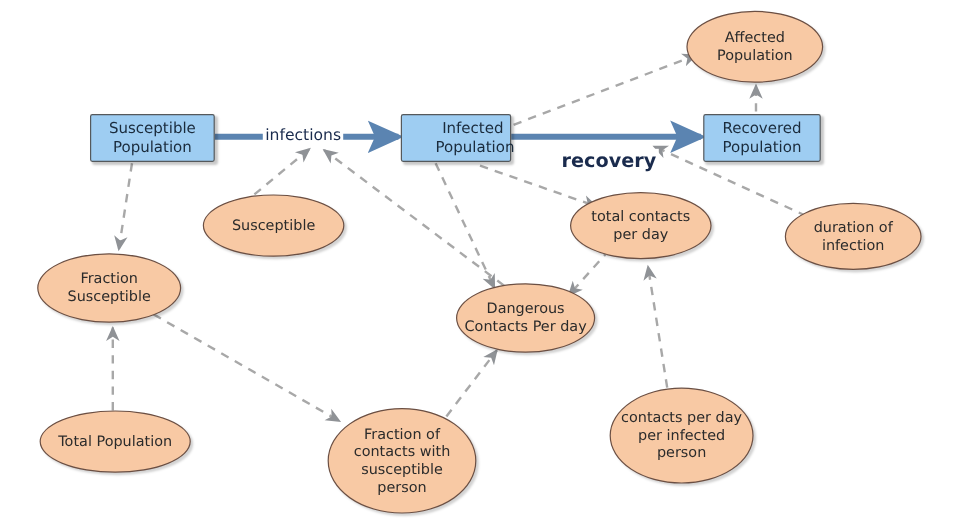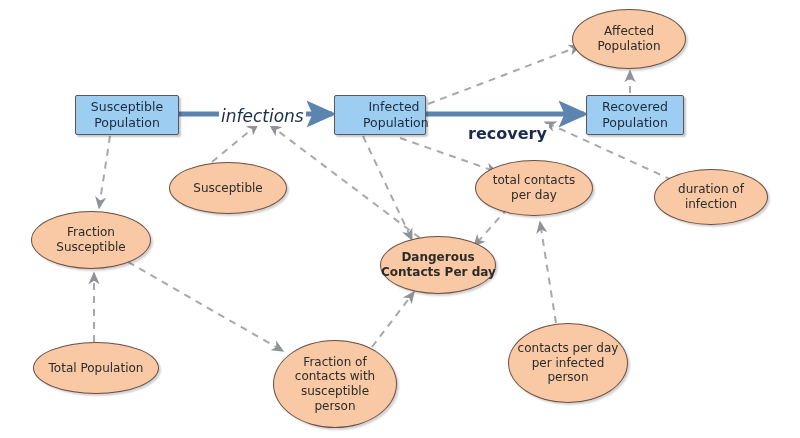--- a/index.html
+++ b/index.html
@@ -10,21 +10,21 @@
   .node{position:absolute;display:flex;align-items:center;justify-content:center;text-align:center;box-sizing:border-box;}
   .stock{background:#9ecdf2;border:1.6px solid #55595c;border-radius:2px;
          font-family:"DejaVu Sans",sans-serif;font-size:12.5px;color:#1a2b3c;line-height:1.25;
          box-shadow:2px 2px 2px rgba(0,0,0,0.22);}
   .aux{background:#f8c9a4;border:1.8px solid #6b4f43;border-radius:50%;
        font-family:"DejaVu Sans",sans-serif;font-size:12px;color:#2b2b2b;line-height:1.22;
        box-shadow:2px 2px 2px rgba(0,0,0,0.18);}
   .aux span,.stock span{display:block;width:100%;}
   .flowlabel{position:absolute;font-family:"DejaVu Sans",sans-serif;color:#1a2b4d;
              background:#ffffff;padding:0 2px;white-space:nowrap;}
-  .flowlabel.small{font-size:17px;font-style:italic;}
+  .flowlabel.small{font-size:13px;}
   .flowlabel.big{font-size:16px;font-weight:bold;}
   .overflow-text{white-space:nowrap;}
 </style>
 </head>
 <body>
 
 <div id="canvas">
 
   <svg class="layer" viewBox="0 0 800 438">
     <defs>
@@ -109,21 +109,21 @@
     </span>
   </div>
 
   <div class="node aux" style="left:31px;top:211px;width:120px;height:58px;">
     <span>
       <span>Fraction</span>
       <span>Susceptible</span>
     </span>
   </div>
 
-  <div class="node aux" style="left:380px;top:236px;width:116px;height:58px;font-weight:bold;">
+  <div class="node aux" style="left:380px;top:236px;width:116px;height:58px;">
     <span>
       <span>Dangerous</span>
       <span class="overflow-text">Contacts Per day</span>
     </span>
   </div>
 
   <div class="node aux" style="left:33px;top:342px;width:126px;height:52px;">
     <span>Total Population</span>
   </div>
 

